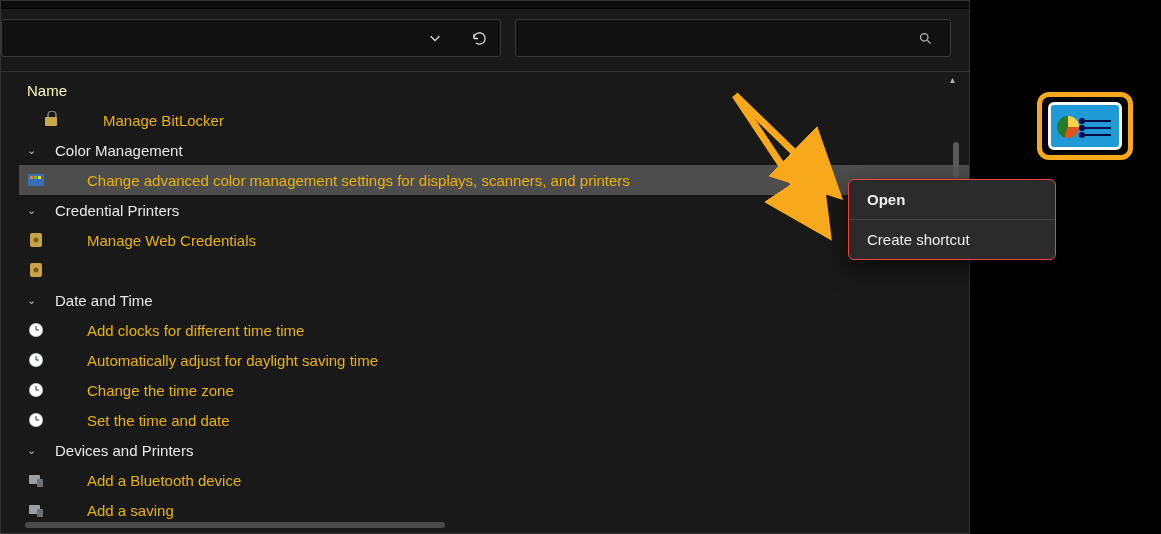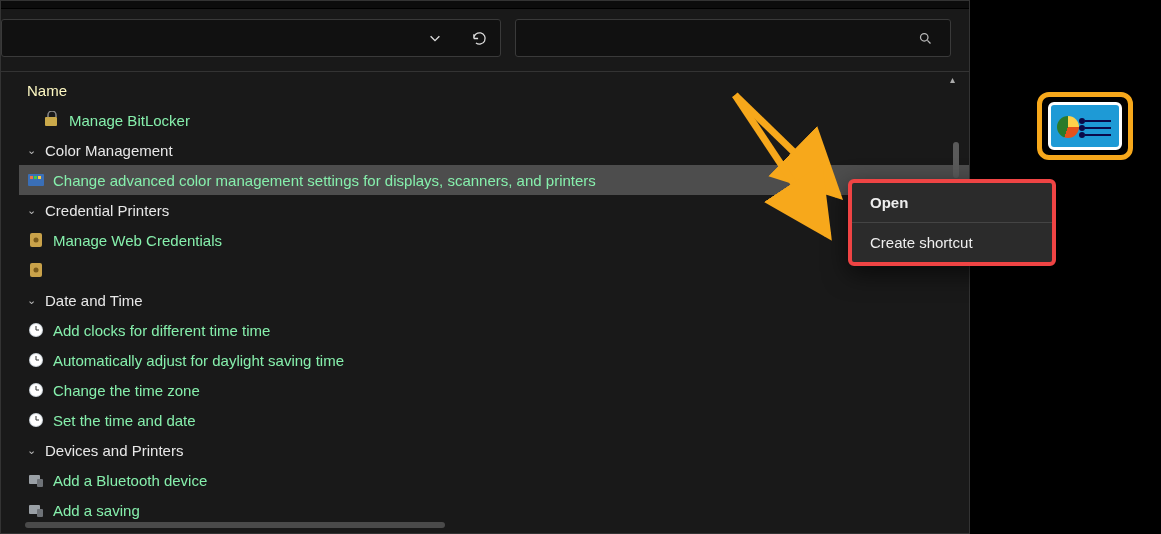--- a/index.html
+++ b/index.html
@@ -8,29 +8,29 @@
   .top-gap { height:8px; background:#0c0c0c; border-bottom:1px solid #000; }
   .toolbar { display:flex; gap:14px; padding:10px 12px 14px 0; border-bottom:1px solid #333; }
   .addr { flex:0 0 500px; height:38px; border:1px solid #3a3a3a; background:#111; border-radius:3px; display:flex; align-items:center; justify-content:flex-end; padding:0 10px; gap:22px; margin-left:0; }
   .icon-btn { width:22px; height:22px; display:flex; align-items:center; justify-content:center; color:#d0d0d0; cursor:pointer; }
   .search { flex:1; height:38px; border:1px solid #3a3a3a; background:#111; border-radius:3px; display:flex; align-items:center; justify-content:flex-end; padding:0 14px; margin-right:6px; }
   .content { position:relative; padding:0 0 0 12px; height:calc(100% - 64px); overflow:hidden; }
   .col-header { padding:10px 0 6px 14px; color:#fef9c3; font-weight:400; }
   .list { padding-left:6px; }
   .group-row, .item-row { display:flex; align-items:center; height:30px; padding-left:8px; color:#e8e8e8; cursor:default; }
   .group-row .chev { width:16px; font-size:11px; color:#bbb; }
-  .group-row .label { margin-left:2px; }
+  .group-row .label { margin-left:12px; }
   .item-row { padding-left:8px; }
   .item-row.selected { background:#4d4d4d; }
   .item-row .ico { width:18px; height:18px; margin-right:8px; display:inline-flex; align-items:center; justify-content:center; }
-  .item-row .label { color:#86efac; }
+  .item-row .label { color:#eab308;margin-left:34px; }
   .scroll-track { position:absolute; right:10px; top:70px; width:6px; height:36px; background:#5a5a5a; border-radius:3px; }
   .up-caret { position:absolute; right:9px; top:2px; width:10px; height:10px; color:#aaa; font-size:10px; }
   .hscroll { position:absolute; left:24px; bottom:12px; width:420px; height:6px; background:#4a4a4a; border-radius:3px; }
-  .ctx-menu { position:absolute; left:848px; top:179px; width:208px; background:#2b2b2b; border:4px solid #ef4444; border-radius:6px; overflow:hidden; box-shadow:0 8px 24px rgba(0,0,0,0.6); }
+  .ctx-menu { position:absolute; left:848px; top:179px; width:208px; background:#2b2b2b; border:1px solid #ef4444; border-radius:6px; overflow:hidden; box-shadow:0 8px 24px rgba(0,0,0,0.6); }
   .ctx-item { padding:11px 18px; color:#eee; font-size:15px; cursor:pointer; }
   .ctx-item.bold { font-weight:600; }
   .ctx-sep { height:1px; background:#444; }
   .badge { position:absolute; right:28px; top:92px; width:96px; height:68px; border-radius:12px; border:5px solid #f7a81b; display:flex; align-items:center; justify-content:center; background:#000; }
   .badge-inner { width:74px; height:48px; background:#1e9ad6; border-radius:6px; border:3px solid #fff; display:flex; align-items:center; justify-content:center; position:relative; }
   .pie { width:22px; height:22px; border-radius:50%; background:conic-gradient(#ffd24a 0 90deg,#e4521b 90deg 200deg,#2a7a2a 200deg 360deg); position:absolute; left:6px; top:11px; }
   .lines { position:absolute; right:8px; top:10px; width:26px; }
   .lines div { height:2px; background:#0a0a4a; margin:5px 0; position:relative; }
   .lines div::before { content:""; position:absolute; left:-6px; top:-2px; width:6px; height:6px; border-radius:50%; background:#0a0a4a; }
   svg.overlay { position:absolute; left:0; top:0; pointer-events:none; }

